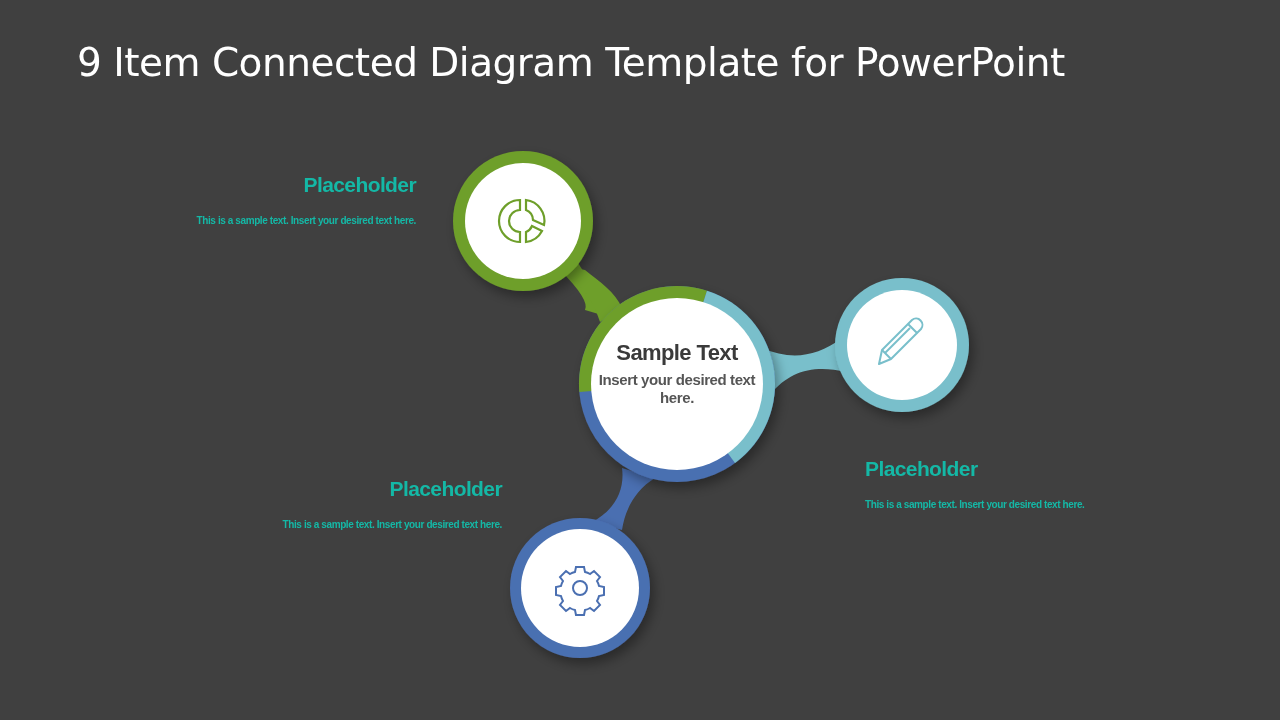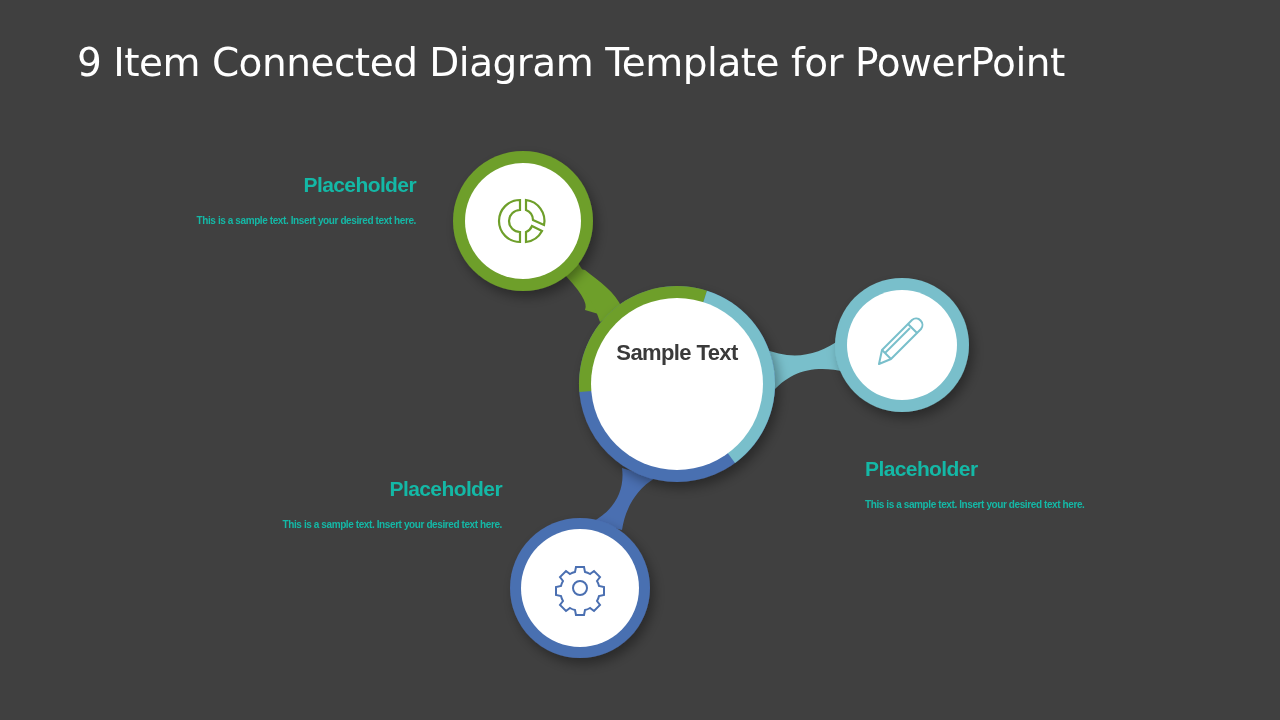--- a/index.html
+++ b/index.html
@@ -72,20 +72,21 @@
   </g>
   <circle cx="580" cy="588" r="59" fill="#ffffff"></circle>
   <g fill="none" stroke="#4a6fb1" stroke-width="2">
     <path d="M576,567 h8 l1,5 a16,16 0 0,1 5,2 l4,-3 l6,6 l-3,4 a16,16 0 0,1 2,5 l5,1 v8 l-5,1 a16,16 0 0,1 -2,5 l3,4 l-6,6 l-4,-3 a16,16 0 0,1 -5,2 l-1,5 h-8 l-1,-5 a16,16 0 0,1 -5,-2 l-4,3 l-6,-6 l3,-4 a16,16 0 0,1 -2,-5 l-5,-1 v-8 l5,-1 a16,16 0 0,1 2,-5 l-3,-4 l6,-6 l4,3 a16,16 0 0,1 5,-2 z"></path>
     <circle cx="580" cy="588" r="7"></circle>
   </g>
 </svg>
 
 <div class="center-text">
   <div class="head">Sample Text</div>
+  <div class="body">Insert your desired text here.</div>
 </div>
 
 <div class="block right-align" style="left:130px; top:173px; width:286px;">
   <div class="head">Placeholder</div>
   <div class="body" style="padding-left:10px;">This is a sample text. Insert your desired text here.</div>
 </div>
 
 <div class="block" style="left:865px; top:457px; width:290px;">
   <div class="head">Placeholder</div>
   <div class="body">This is a sample text. Insert your desired text here.</div>

